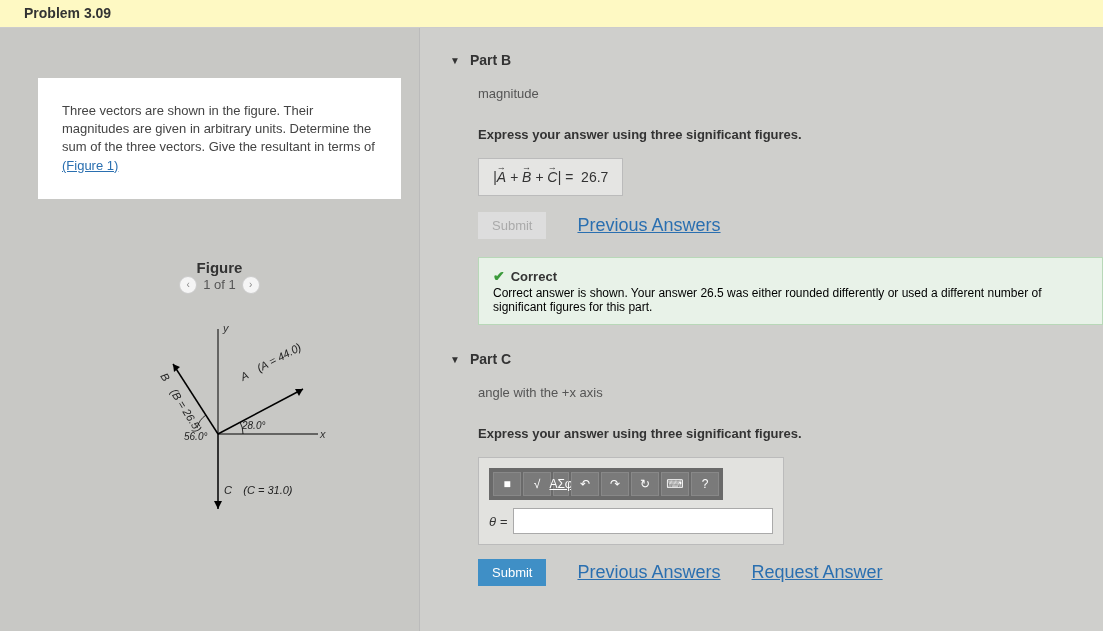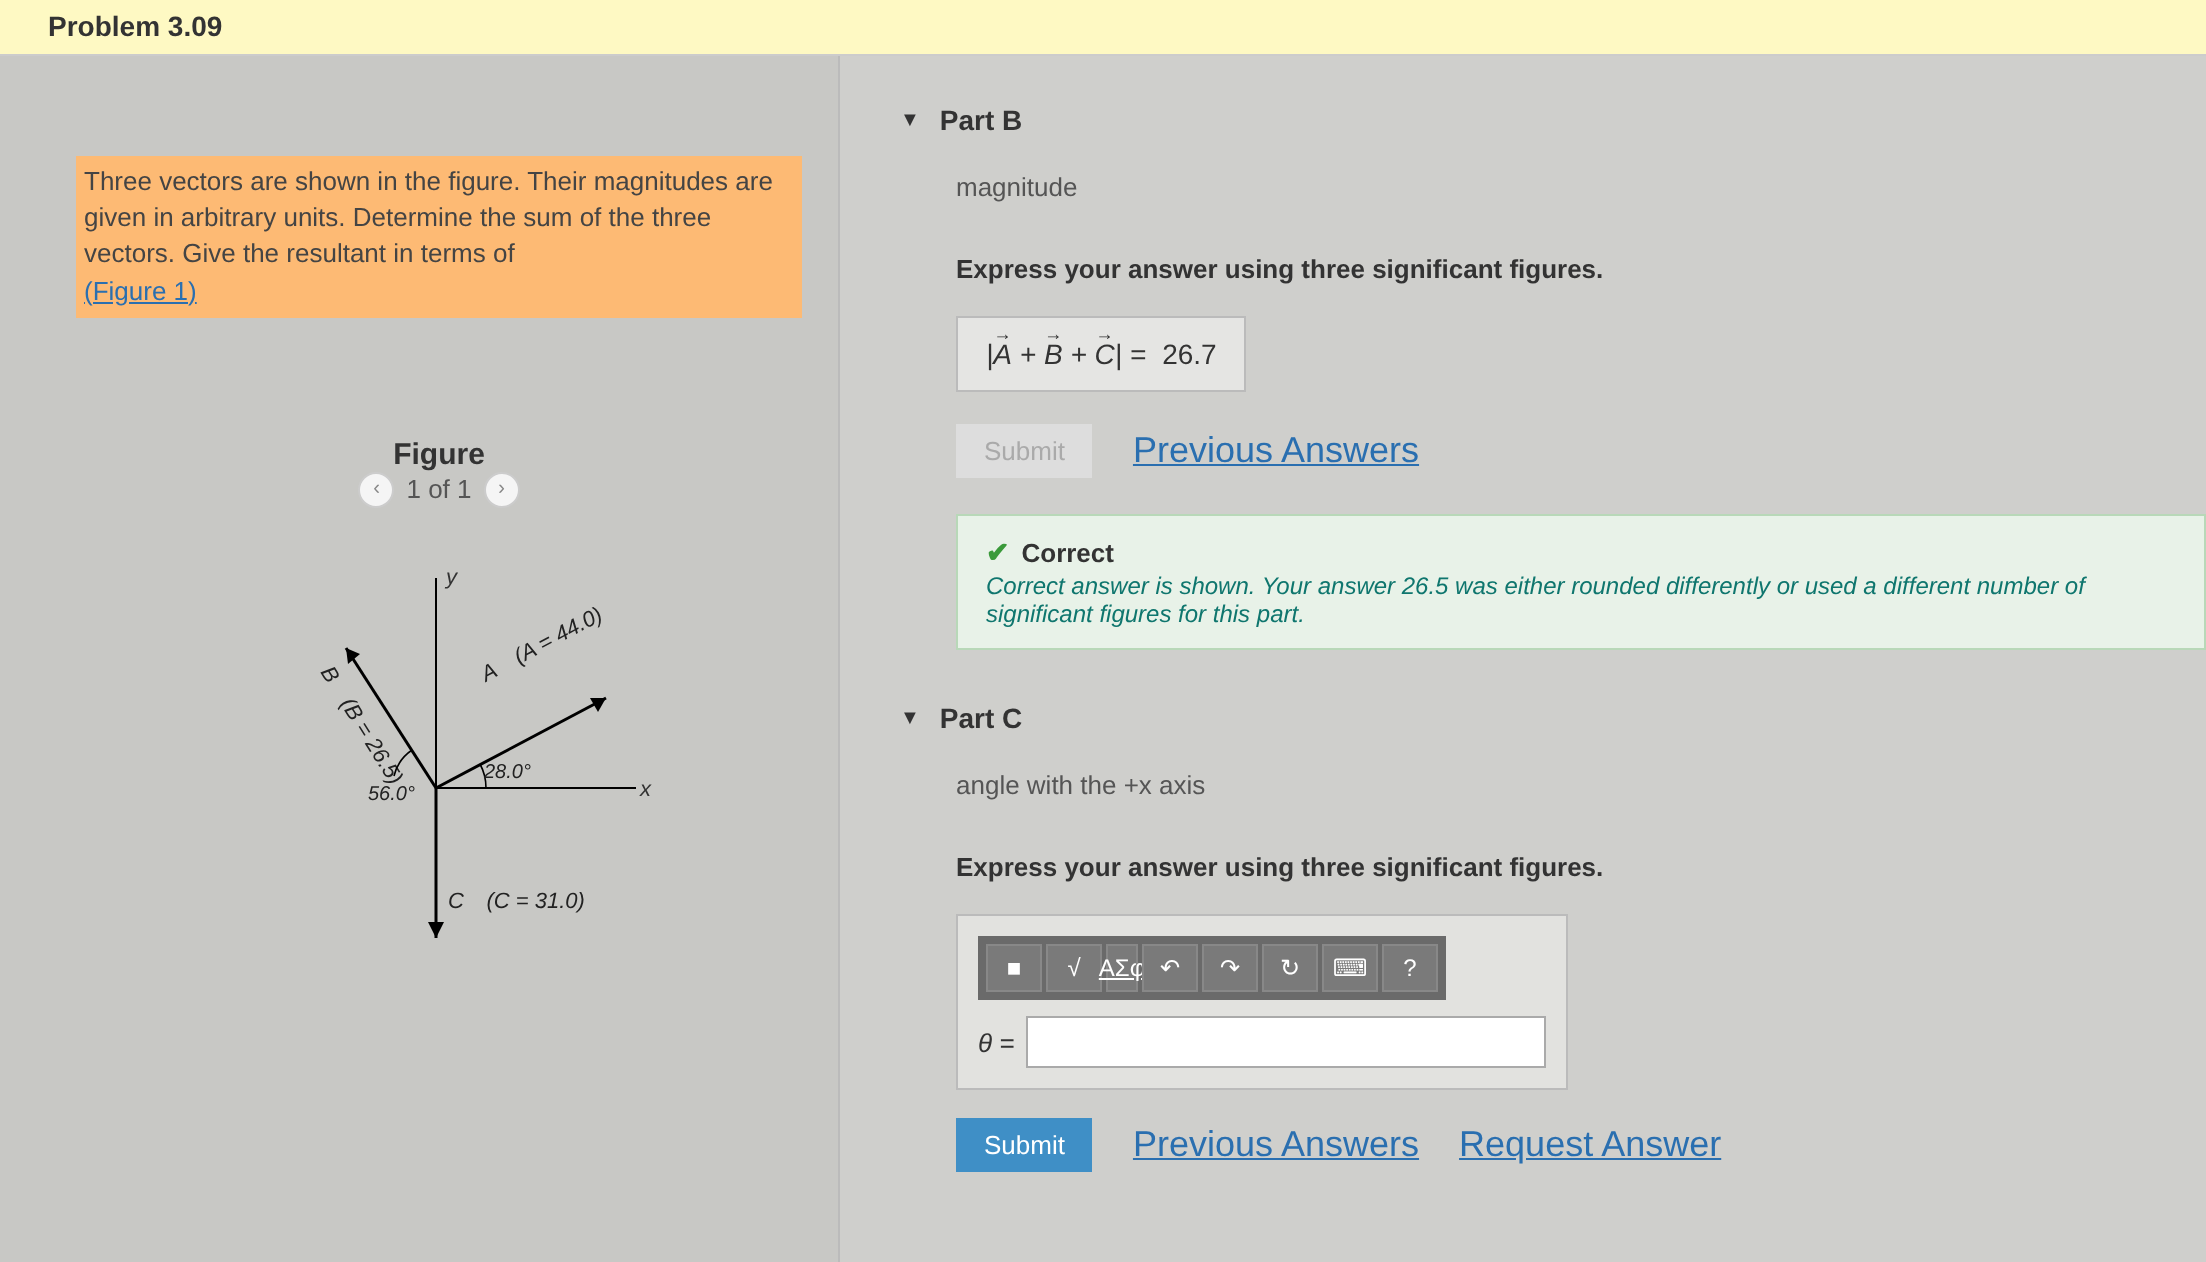--- a/index.html
+++ b/index.html
@@ -1,47 +1,47 @@
 <!DOCTYPE html>
 <html><head>
 <meta charset="utf-8">
 <style>
 * { box-sizing: border-box; margin: 0; padding: 0; }
 body { font-family: Arial, Helvetica, sans-serif; background: #d8d8d6; width: 1103px; height: 631px; overflow: hidden; font-size: 13px; color: #333; }
 .topbar { background: #fef9c3; border-bottom: 1px solid #ccc; height: 28px; padding: 5px 24px; font-weight: bold; font-size: 14px; }
 .main { display: flex; height: calc(100% - 28px); }
 .left { width: 420px; background: #c8c8c5; padding: 50px 18px 0 38px; border-right: 1px solid #bbb; }
 .right { flex: 1; background: #cfcfcc; padding: 20px 0 0 30px; overflow: hidden; }
-.prompt-box { background: #fdba74; padding: 4px; line-height: 1.4; font-size: 13px; color: #444; margin-bottom: 60px; }
+.prompt-box { background: #ffffff; padding: 24px; line-height: 1.4; font-size: 13px; color: #444; margin-bottom: 60px; }
 .figlink { color: #2a6fb0; text-decoration: underline; cursor: pointer; }
 .figure-header { display: flex; align-items: center; justify-content: space-between; margin-bottom: 20px; flex-direction: column; }
 .figure-header h3 { font-size: 15px; font-weight: bold; }
 .pager { display: flex; align-items: center; gap: 6px; color: #555; }
 .pager .navbtn { width: 18px; height: 18px; border: 1px solid #ccc; border-radius: 50%; background: #f5f5f5; display: flex; align-items: center; justify-content: center; font-size: 10px; color: #888; cursor: pointer; }
 .figure-canvas { position: relative; width: 260px; height: 230px; margin-left: 50px; }
 .figure-canvas svg { width: 100%; height: 100%; }
 .vlabel { font-size: 11px; font-style: italic; fill: #222; }
 .axlabel { font-size: 11px; font-style: italic; fill: #333; }
 
 .part-header { display: flex; align-items: center; gap: 10px; margin-bottom: 18px; margin-top: 4px; }
 .caret { font-size: 10px; color: #333; cursor: pointer; }
 .part-header .ptitle { font-weight: bold; font-size: 14px; }
 .sublabel { color: #555; margin-bottom: 8px; font-size: 13px; }
 .instr { font-weight: bold; margin-bottom: 16px; font-size: 13px; margin-top: 26px; }
 .answerbox { border: 1px solid #bbb; background: #e5e5e3; padding: 10px 14px; display: inline-flex; align-items: center; gap: 8px; font-size: 14px; margin-bottom: 16px; }
 .answerbox .formula { font-style: italic; }
 .answerbox .val { font-weight: normal; }
-.btnrow { display: flex; align-items: center; gap: 20px; margin-bottom: 18px; }
+.btnrow { display: flex; align-items: center; gap: 31px; margin-bottom: 18px; }
 .submitbtn { background: #3f8fc6; color: #fff; border: none; padding: 6px 14px; font-size: 13px; cursor: pointer; }
 .submitbtn:disabled { background: #ddd; color: #aaa; cursor: default; }
 .linkbtn { color: #2a6fb0; text-decoration: underline; cursor: pointer; font-size: 18px; }
 .feedback { border: 1px solid #b8d8b8; background: #e8f2e8; padding: 10px 14px; margin-bottom: 26px; max-width: 650px; }
 .feedback .fhead { display: flex; align-items: center; gap: 6px; font-weight: bold; color: #333; margin-bottom: 2px; }
 .check { color: #3a9a3a; font-size: 14px; }
-.feedback .fbody { color: #0f766e; font-size: 12px; font-style: italic; }
+.feedback .fbody { color: #000000; font-size: 12px; }
 .equation-toolbar { background: #6a6a6a; display: inline-flex; padding: 4px; gap: 2px; }
 .eqbtn { background: #7a7a7a; color: #fff; width: 28px; height: 24px; display: flex; align-items: center; justify-content: center; font-size: 12px; cursor: pointer; border: 1px solid #888; }
 .eqbtn.wide { width: 16px; text-decoration: underline; }
 .partC-input-wrap { border: 1px solid #bbb; background: #e2e2df; padding: 10px; display: inline-block; margin-bottom: 14px; }
 .inputline { display: flex; align-items: center; gap: 6px; margin-top: 8px; }
 .inputline .theta { font-style: italic; }
 .ansinput { width: 260px; height: 26px; border: 1px solid #aaa; background: #fff; padding: 2px 6px; }
 .overarrow { position: relative; display: inline-block; }
 .overarrow::after { content: "→"; position: absolute; top: -0.75em; left: 0; font-size: 0.65em; width: 100%; text-align: center; }
 </style>

